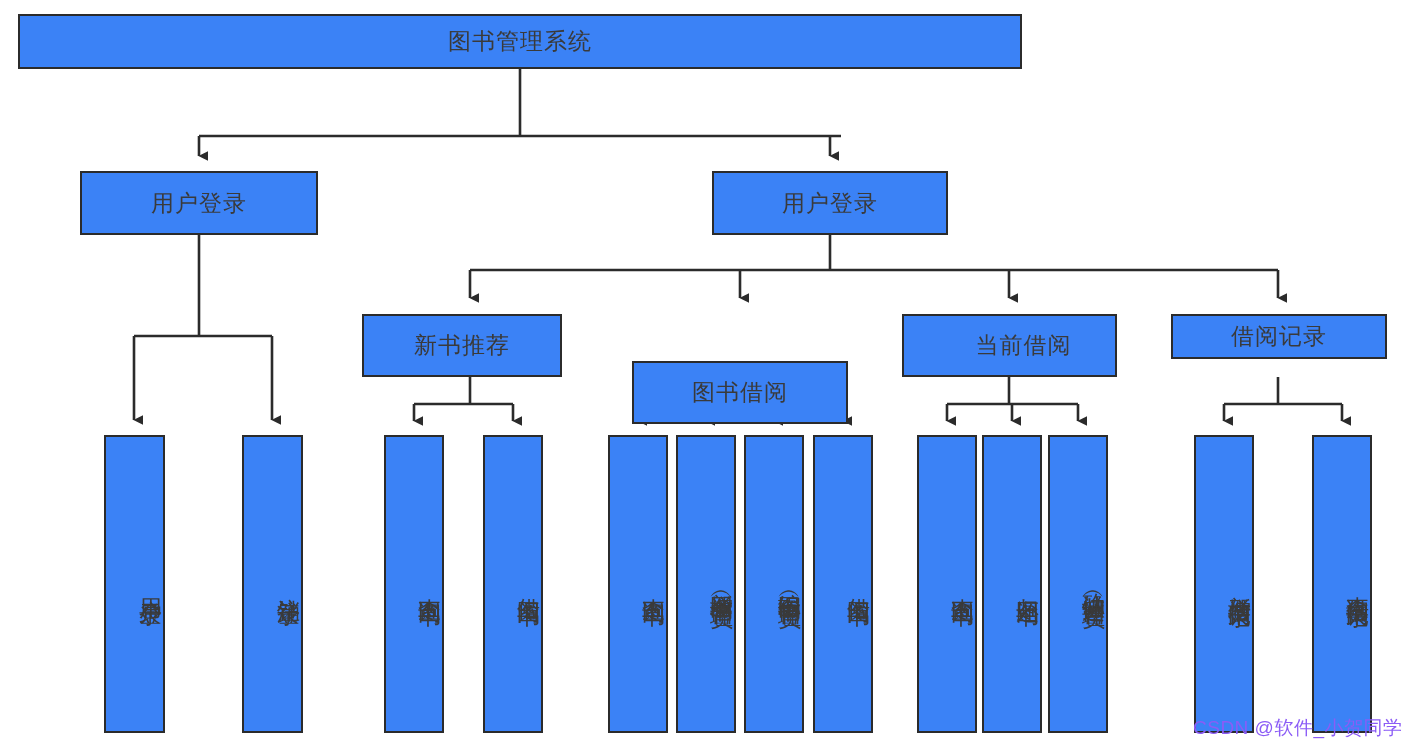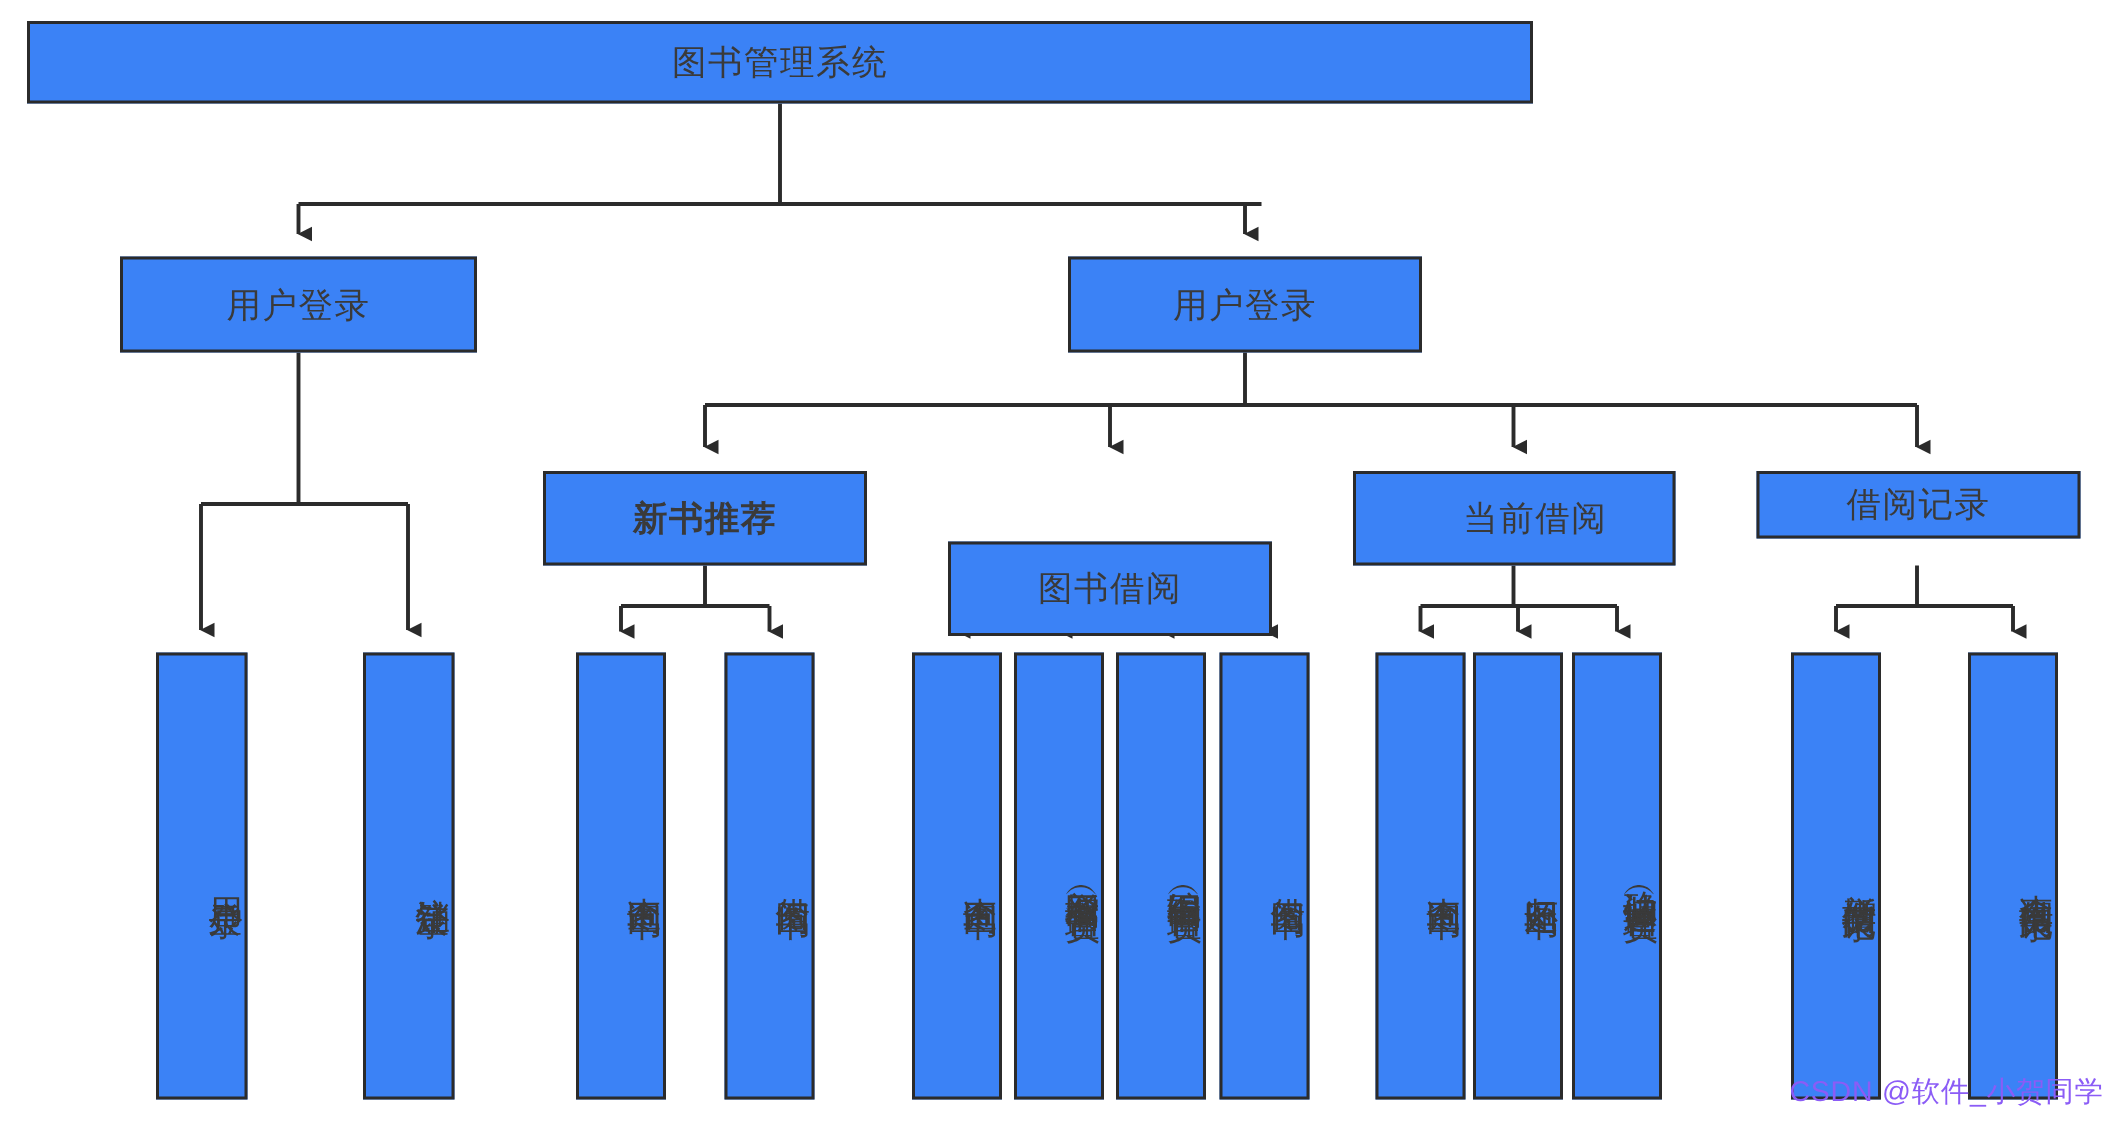--- a/index.html
+++ b/index.html
@@ -119,21 +119,21 @@
     <span class="lbl">图书管理系统</span>
   </div>
 
   <div class="node horiz" style="left:80px; top:171px; width:238px; height:64px;">
     <span class="lbl">用户登录</span>
   </div>
   <div class="node horiz" style="left:712px; top:171px; width:236px; height:64px;">
     <span class="lbl">用户登录</span>
   </div>
 
-  <div class="node horiz" style="left:362px; top:314px; width:216px; height:63px;font-weight:bold;">
+  <div class="node horiz" style="left:362px; top:314px; width:200px; height:63px;">
     <span class="lbl">新书推荐</span>
   </div>
   <div class="node horiz" style="left:632px; top:314px; width:216px; height:63px;margin-top:47px;">
     <span class="lbl">图书借阅</span>
   </div>
   <div class="node horiz" style="left:902px; top:314px; width:215px; height:63px;padding-left:28px;">
     <span class="lbl">当前借阅</span>
   </div>
   <div class="node horiz" style="left:1171px; top:314px; width:216px; height:45px;">
     <span class="lbl">借阅记录</span>

